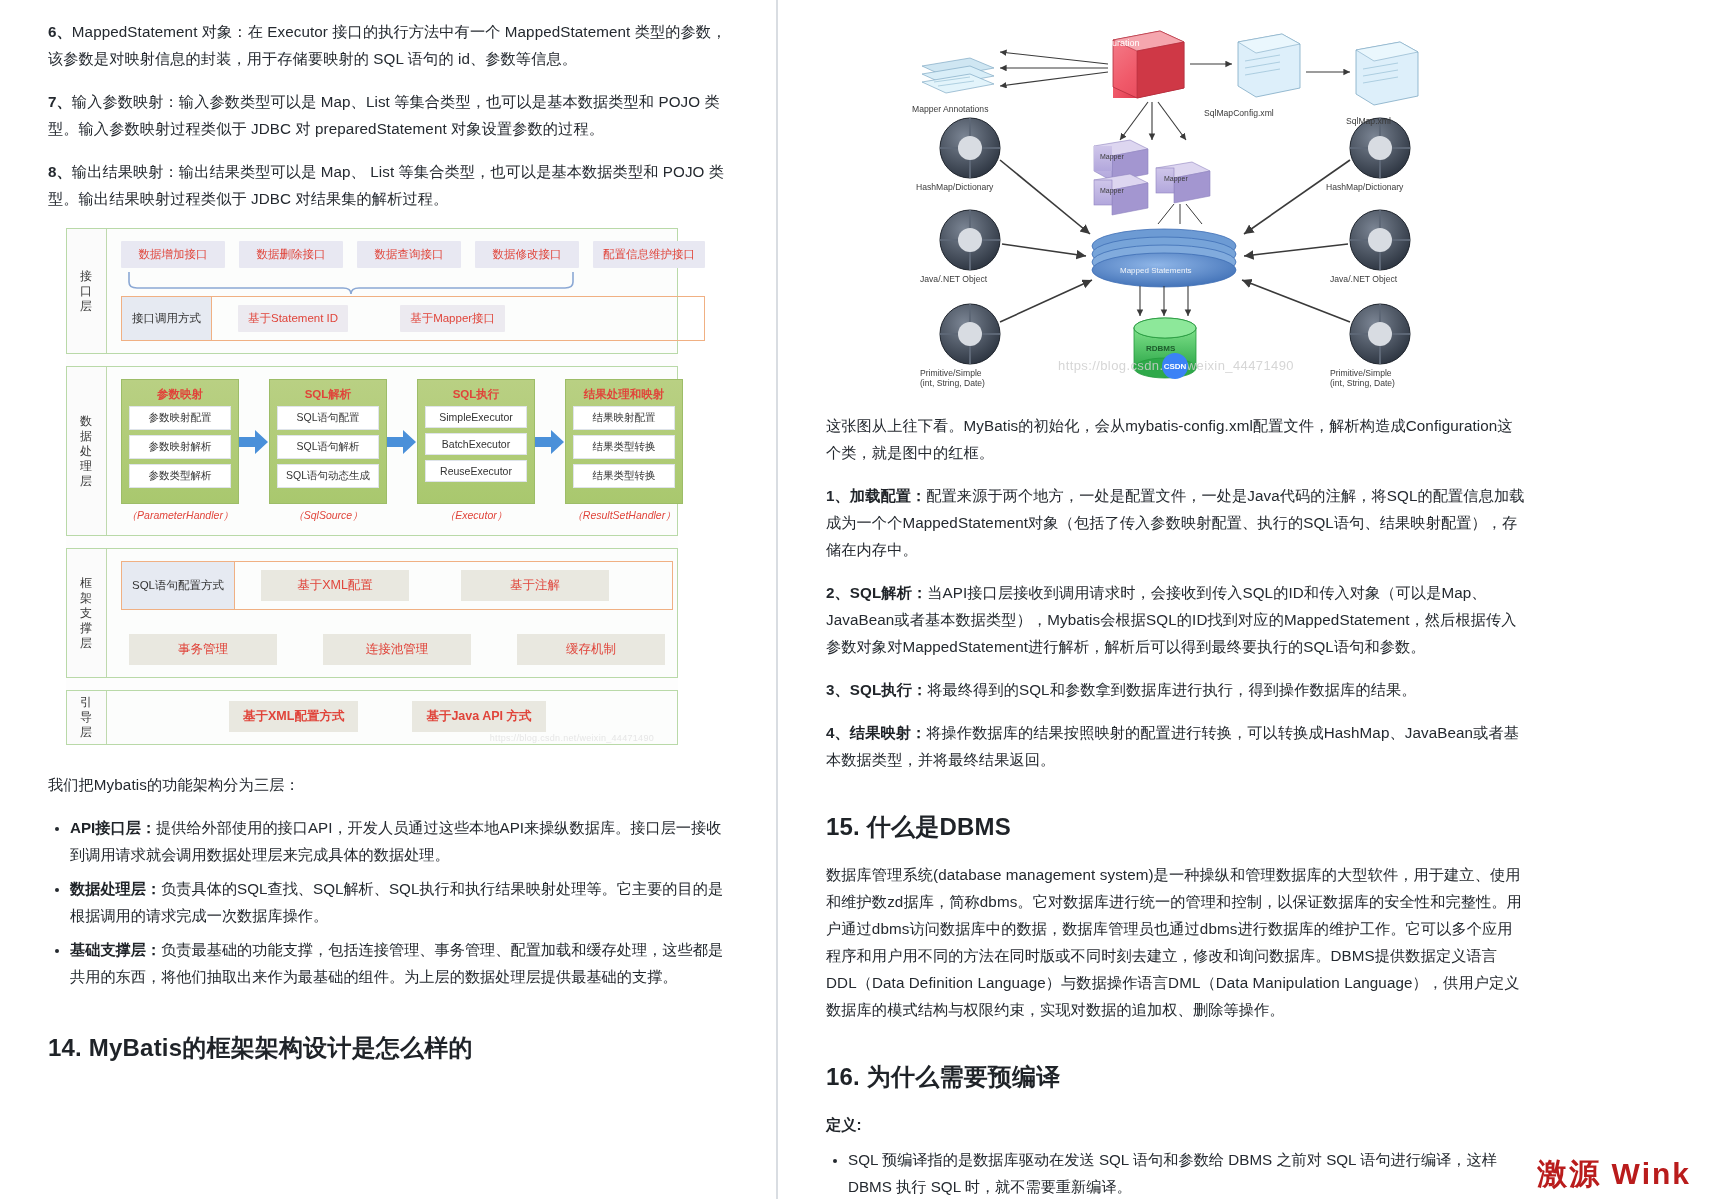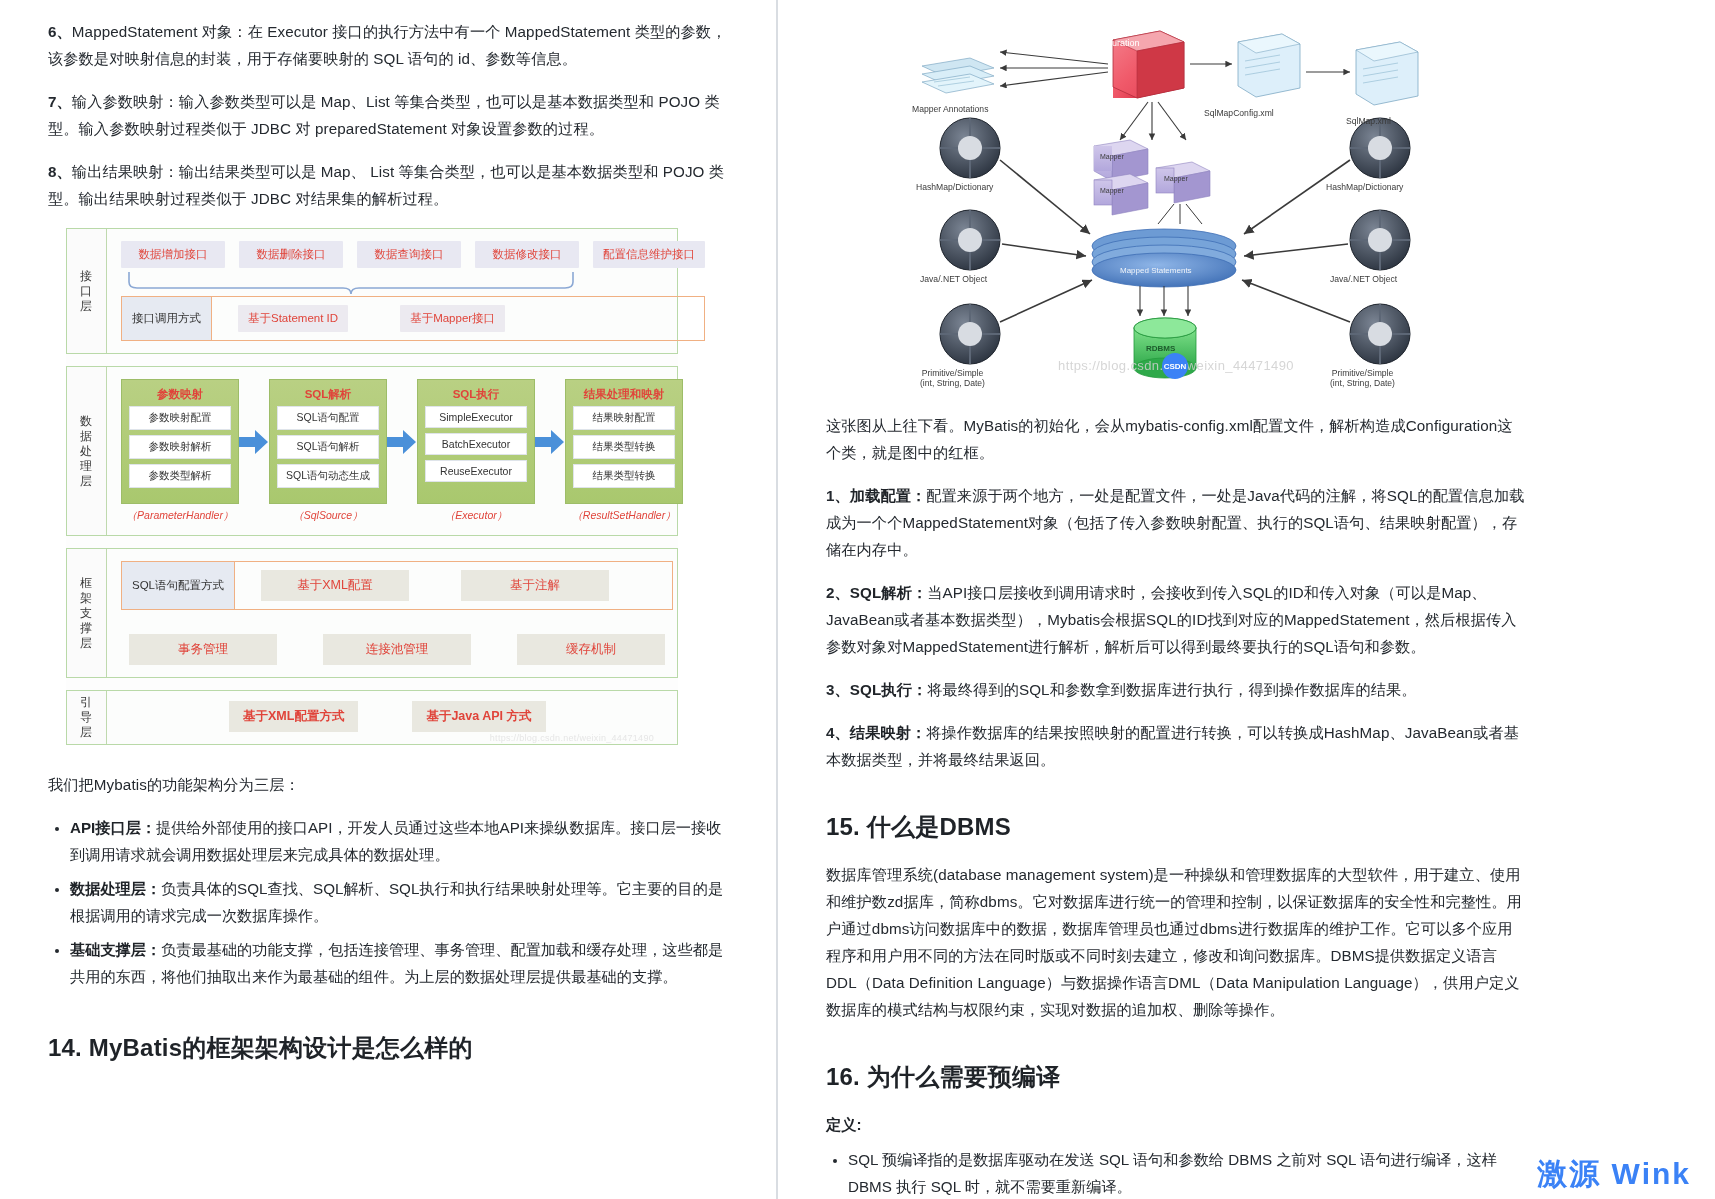--- a/index.html
+++ b/index.html
@@ -191,21 +191,20 @@
     position:relative;
     width:620px;
     height:380px;
     margin:20px 0 0 82px;
   }
   .rdiag svg { position:absolute; left:0; top:0; }
   .rlabel {
     position:absolute;
     font-size:8.6px;
     color:#3b3b3b;
-    text-align:center;
     line-height:10px;
     white-space:nowrap;
   }
   .wm {
     position:absolute;
     left:150px; top:330px;
     font-size:13px;
     color:#cfcfcf;
     letter-spacing:.4px;
     opacity:.85;
@@ -215,21 +214,21 @@
     left:254px; top:325px;
     width:26px;height:26px;border-radius:50%;
     background:#3b82f6;
     color:#fff;font-size:8px;font-weight:bold;
     display:flex;align-items:center;justify-content:center;
   }
   .bigwm {
     position:absolute;
     right:24px; bottom:4px;
     font-size:30px;
-    color:#3b82f6;
+    color:#b91c1c;
     font-weight:bold;
     letter-spacing:2px;
   }
 </style>
 </head>
 <body>
 
 <div class="page">
 
   <div class="col col-left">

